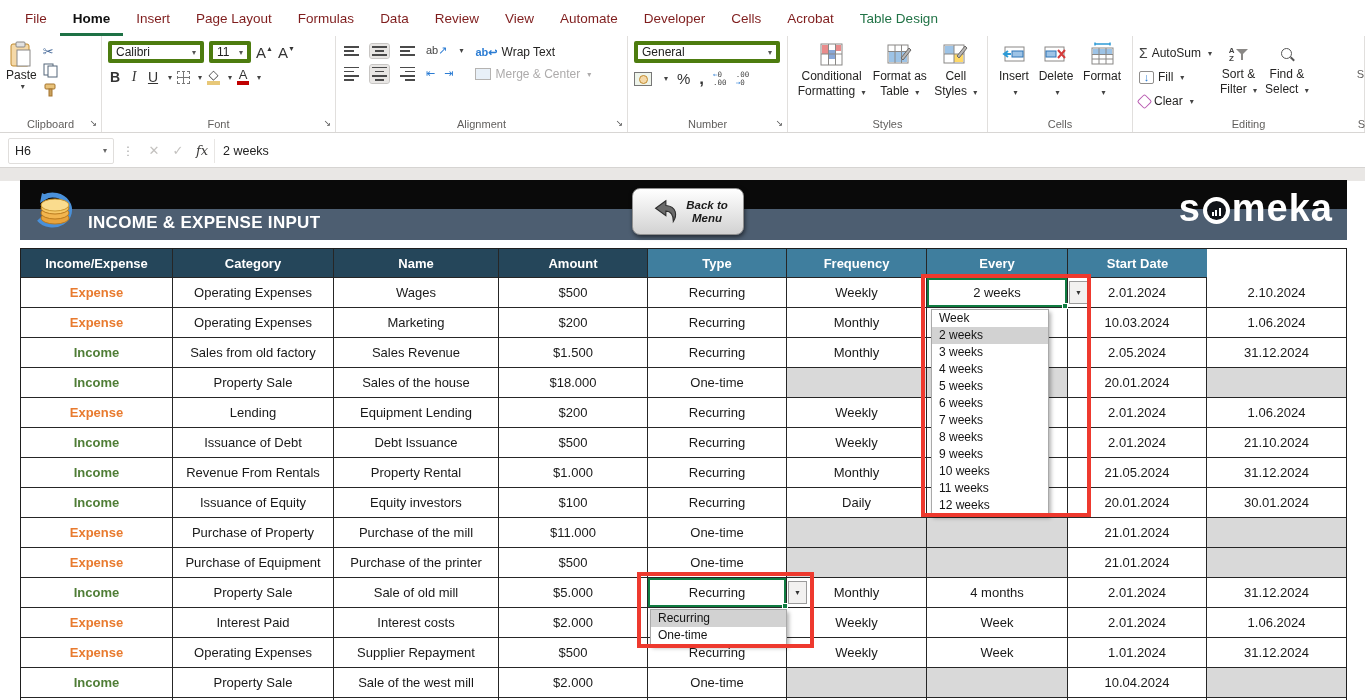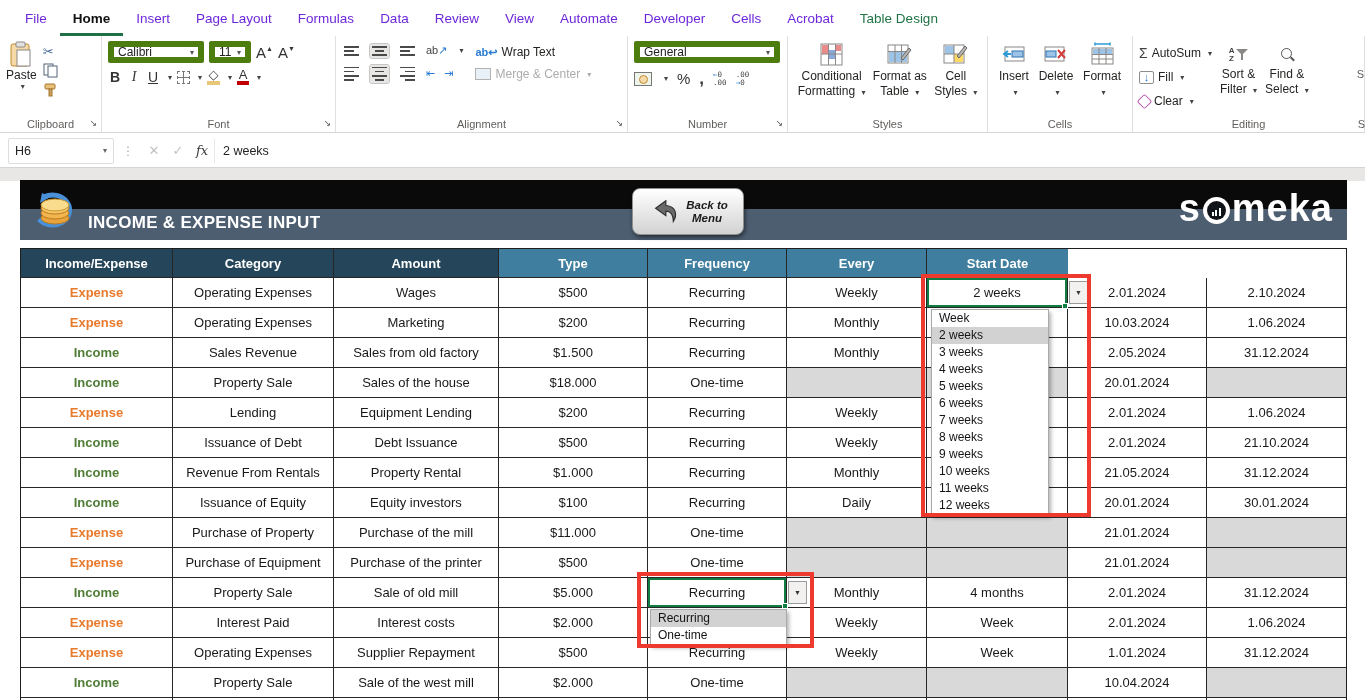--- a/index.html
+++ b/index.html
@@ -2,33 +2,33 @@
 <html><head>
 <meta charset="utf-8">
 <style>
   html,body{margin:0;padding:0}
   body{width:1365px;height:700px;overflow:hidden;position:relative;background:#fff;
        font-family:"Liberation Sans",sans-serif;-webkit-font-smoothing:antialiased}
 
   
   .tabbar{position:absolute;left:0;top:0;width:1365px;height:36px;background:#fff;
           display:flex;align-items:stretch;padding-left:12px;box-sizing:border-box}
-  .tab{padding:0 13px;font-size:13.5px;color:#6d28d9;display:flex;align-items:center;cursor:pointer;white-space:nowrap}
+  .tab{padding:0 13px;font-size:13.5px;color:#7f1d1d;display:flex;align-items:center;cursor:pointer;white-space:nowrap}
   .tab.active{font-weight:700;color:#111;box-shadow:inset 0 -3px 0 #1e7145}
   .tab.ctx{color:#217346}
 
   
   .ribbon{position:absolute;left:0;top:36px;width:1365px;height:97px;background:#fff;
           border-bottom:1px solid #d8d6d4;display:flex;box-sizing:border-box}
   .rg{position:relative;border-right:1px solid #e1dfdd;box-sizing:border-box;padding:5px 6px 17px 6px;flex:none}
   .rg-label{position:absolute;bottom:2px;left:0;right:0;text-align:center;font-size:11px;color:#605e5c;pointer-events:none}
   .launcher{position:absolute;bottom:4px;right:4px;font-size:9px;color:#555;line-height:9px}
   .chev{font-size:8px;color:#444;margin-left:3px}
   .rbtn{display:flex;align-items:center;gap:4px;font-size:12px;color:#252423;cursor:pointer}
-  .combo{border:6px solid #4d7c0f;border-radius:2px;background:#fff;display:flex;align-items:center;
+  .combo{border:4px solid #4d7c0f;border-radius:2px;background:#fff;display:flex;align-items:center;
          justify-content:space-between;font-size:12px;color:#222;padding:0 4px;height:22px;box-sizing:border-box}
   .combo .arr{font-size:8px;color:#555}
 
   
   .g-clip{width:102px;display:flex;gap:6px}
   .paste-col{display:flex;flex-direction:column;align-items:center;font-size:12px;color:#252423;cursor:pointer}
   .clip-side{display:flex;flex-direction:column;gap:5px;padding-top:4px}
   .scissors{color:#4a6d9b;font-size:13px;line-height:13px}
   
   .g-font{width:234px}
@@ -466,20 +466,21 @@
         </span>
       </span>
       <span>meka</span>
   </div>
 </div>
 
 <div class="table">
   <div class="trow" id="thead">
       <div class="cell hcell hdark">Income/Expense</div>
       <div class="cell hcell hdark">Category</div>
+      <div class="cell hcell hdark">Name</div>
       <div class="cell hcell hdark">Amount</div>
       <div class="cell hcell hlight">Type</div>
       <div class="cell hcell hlight">Frequency</div>
       <div class="cell hcell hlight">Every</div>
       <div class="cell hcell hlight">Start Date</div>
     </div>
   <div id="tbody">
       <div class="trow">
         <div class="cell expense">Expense</div>
         <div class="cell">Operating Expenses</div>
@@ -497,22 +498,22 @@
         <div class="cell">Marketing</div>
         <div class="cell">$200</div>
         <div class="cell">Recurring</div>
         <div class="cell">Monthly</div>
         <div class="cell"></div>
         <div class="cell">10.03.2024</div>
         <div class="cell">1.06.2024</div>
       </div>
       <div class="trow">
         <div class="cell income">Income</div>
+        <div class="cell">Sales from old factory</div>
         <div class="cell">Sales Revenue</div>
-        <div class="cell">Sales from old factory</div>
         <div class="cell">$1.500</div>
         <div class="cell">Recurring</div>
         <div class="cell">Monthly</div>
         <div class="cell"></div>
         <div class="cell">2.05.2024</div>
         <div class="cell">31.12.2024</div>
       </div>
       <div class="trow">
         <div class="cell income">Income</div>
         <div class="cell">Property Sale</div>

